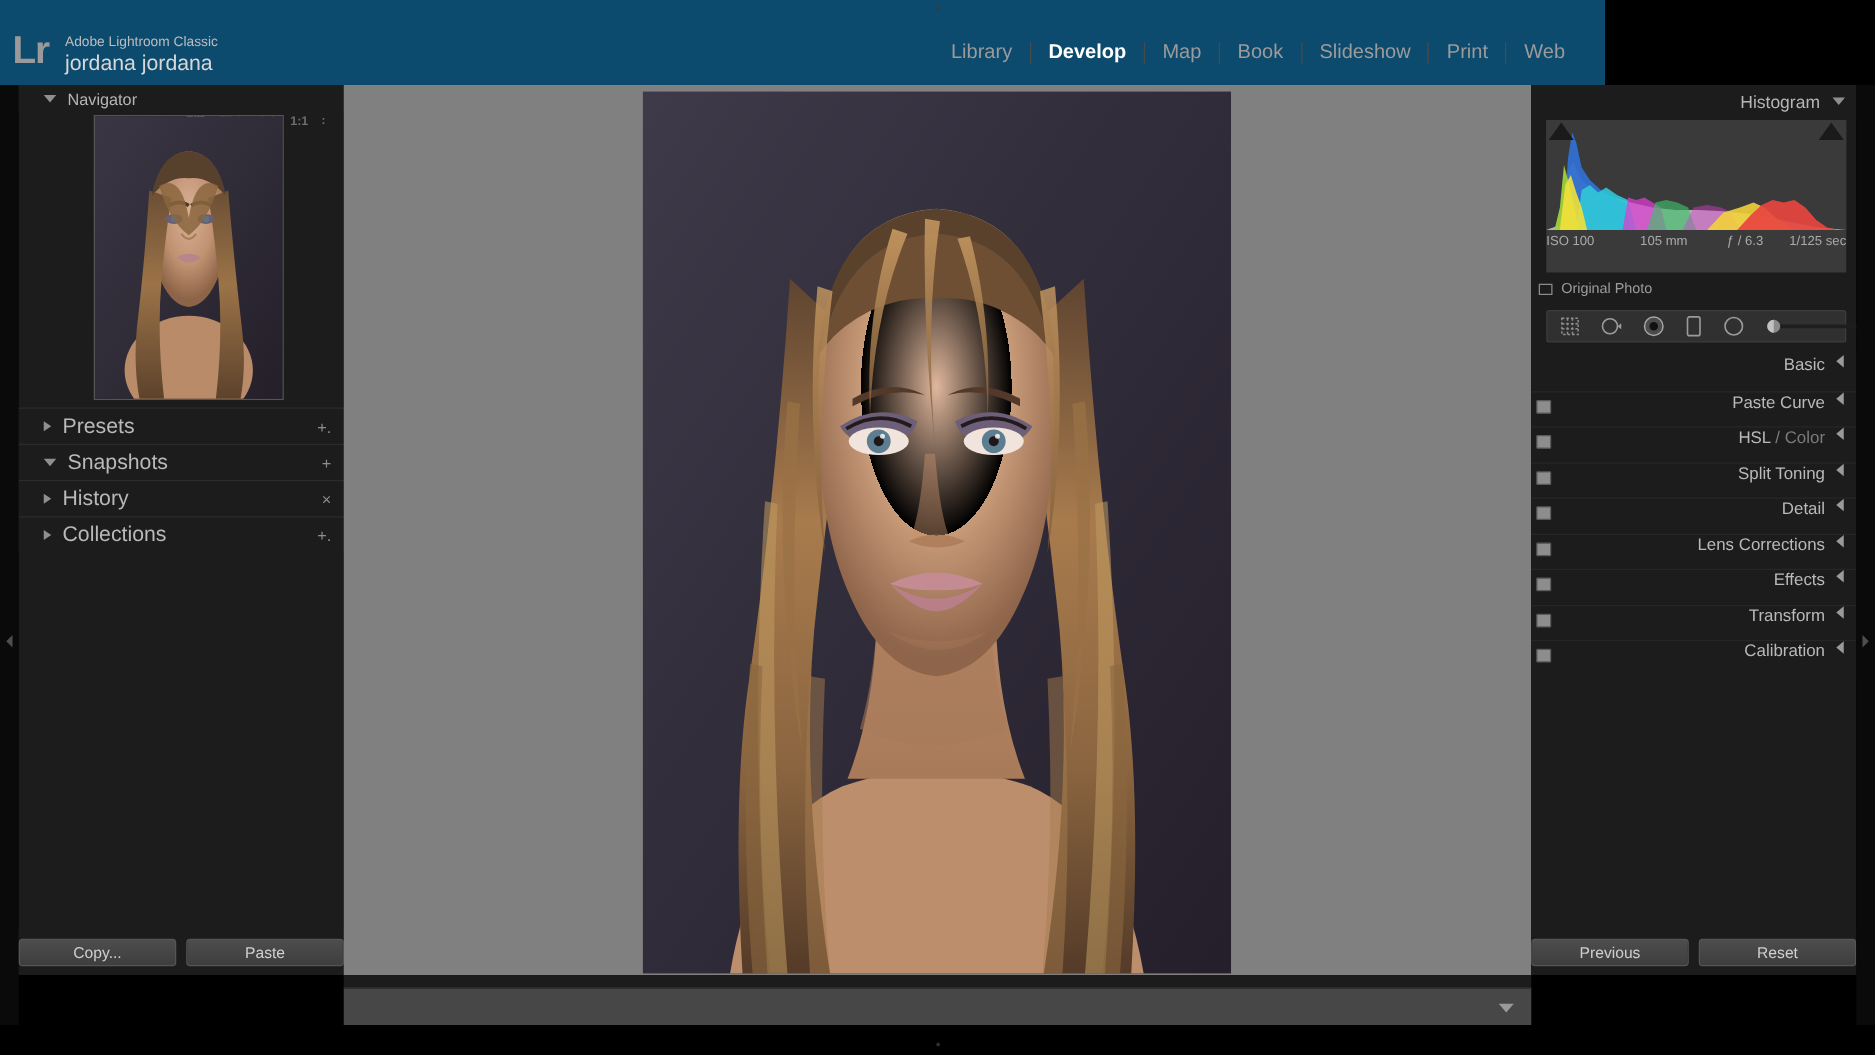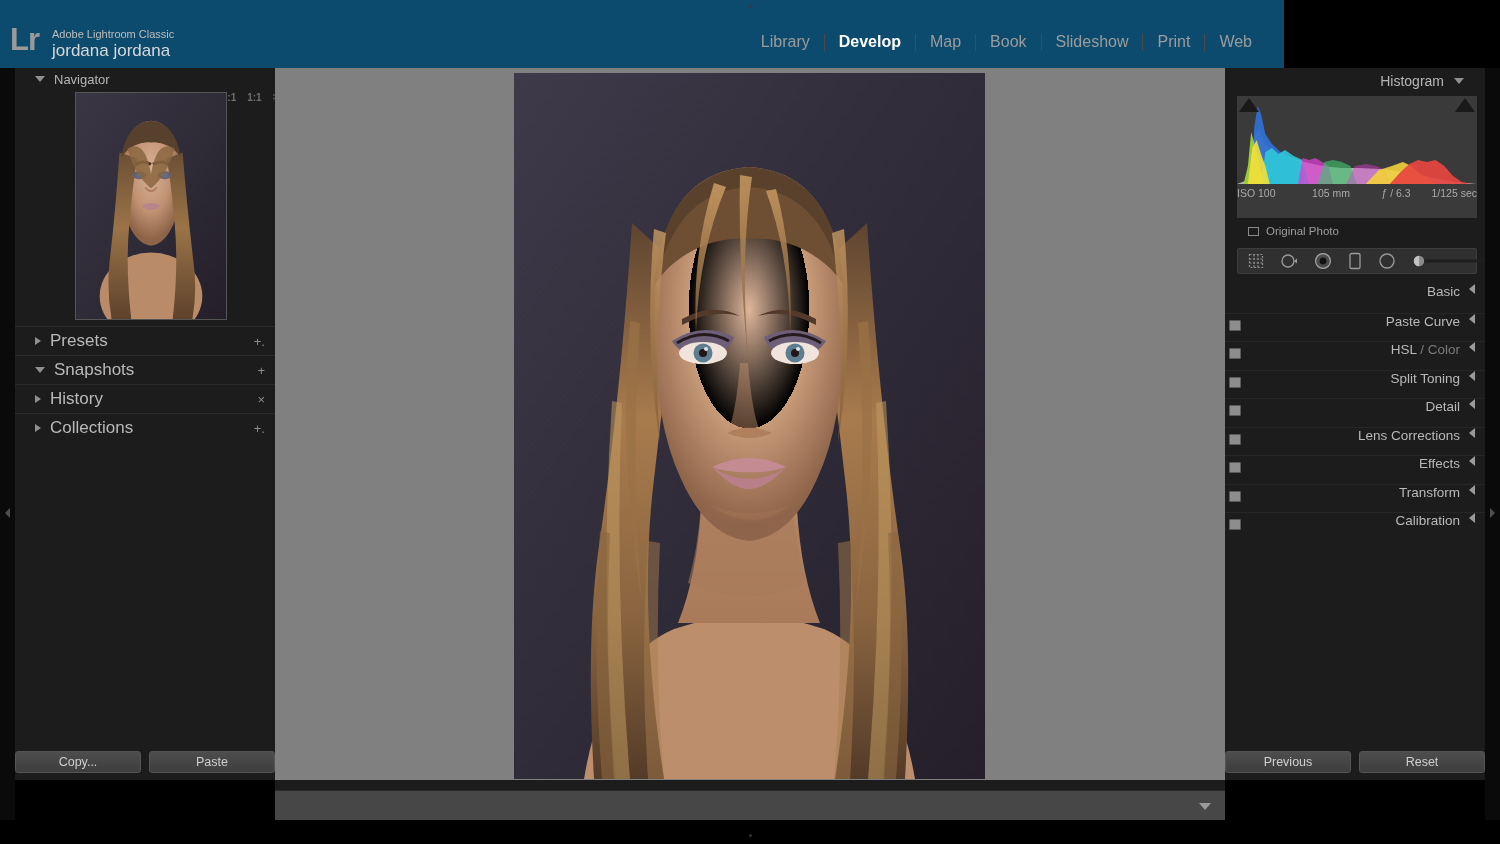--- a/index.html
+++ b/index.html
@@ -56,21 +56,21 @@
     background: #0a0a0a;
   }
   .edge-arrow-r {
     position: absolute; right: 5px; top: 440px;
     width: 0; height: 0;
     border-top: 5px solid transparent; border-bottom: 5px solid transparent;
     border-left: 5px solid #4e4e4e;
   }
 
   .nav-header {
-    position: relative; height: 22px; padding: 0 0 0 20px;
+    position: relative; height: 22px; padding: 0 15px 0 20px;
     display: flex; align-items: center; background: #1c1c1c; justify-content: center;
   }
   .tri {
     width: 0; height: 0; margin-right: 9px;
   }
   .tri.down {
     border-left: 5px solid transparent; border-right: 5px solid transparent;
     border-top: 6px solid #8f8f8f;
   }
   .tri.right {
@@ -141,21 +141,21 @@
     background: #1c1c1c;
   }
 
   
   .right-panel {
     position: absolute; right: 15px; top: 68px; width: 260px; height: 712px;
     background: #1c1c1c;
   }
   .hist-header {
     height: 26px; display: flex; align-items: center; justify-content: flex-end;
-    padding-right: 12px; gap: 10px; background: #1c1c1c;
+    padding-right: 0; gap: 10px; background: #1c1c1c;
   }
   .hist-title { font-size: 14px; color: #b6b6b6; }
   .hist-box {
     position: relative; margin: 2px 8px 0 12px; height: 122px;
     background: #3a3a3a; padding: 0;
   }
   .hist-inner { position: relative; width: 100%; height: 88px; background: #3a3a3a; }
   .hist-inner svg { display: block; width: 100%; height: 100%; }
   .clip-tri {
     position: absolute; top: 2px; width: 0; height: 0;
@@ -168,21 +168,21 @@
     display: flex; align-items: center; margin-top: 3px;
     font-size: 10.5px; color: #aaaaaa;
   }
   .exif span { white-space: nowrap; }
   .exif .e1 { width: 78px; }
   .exif .e2 { width: 72px; }
   .exif .e3 { width: 52px; }
 
   .orig-row {
     height: 22px; display: flex; align-items: center; gap: 7px;
-    padding-left: 23px; margin-top: 2px;
+    padding-left: 6px; margin-top: 2px;
   }
   .mini-check {
     width: 11px; height: 9px; border: 1px solid #8a8a8a; background: transparent;
   }
   .orig-label { font-size: 11.5px; color: #9c9c9c; }
 
   .toolstrip {
     margin: 6px 8px 0 12px; height: 26px; background: #303030;
     border: 1px solid #3d3d3d; border-radius: 2px;
     display: flex; align-items: center; padding: 0 10px; gap: 16px;

